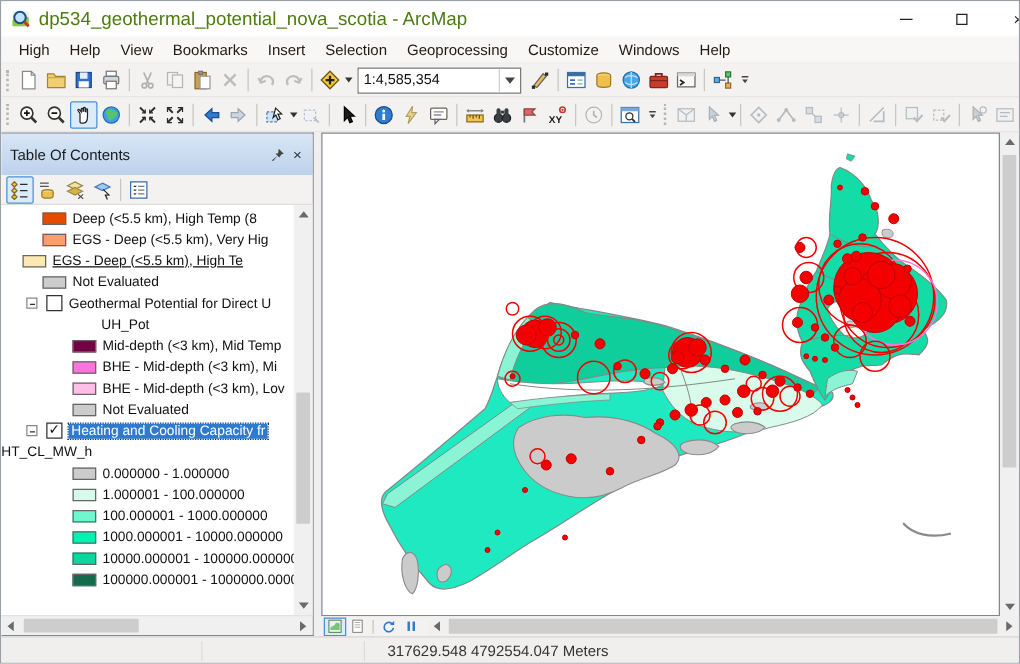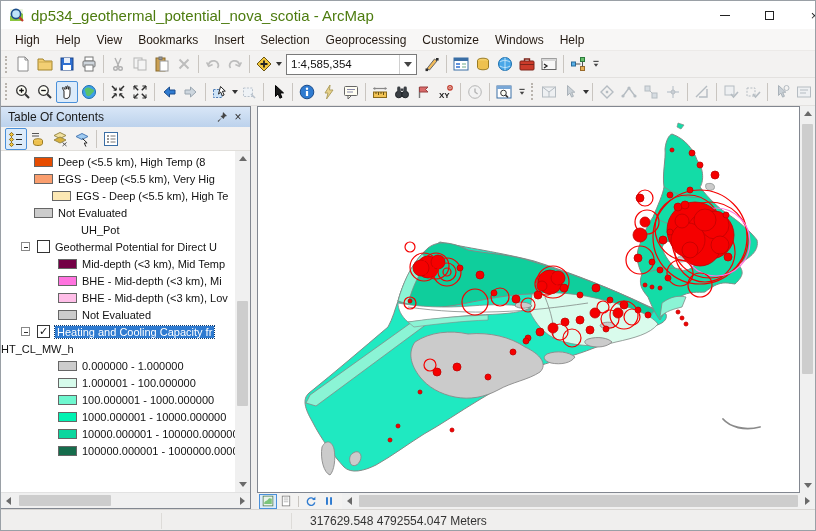--- a/index.html
+++ b/index.html
@@ -25,21 +25,21 @@
   .tbtn.small{width:14px;}
   .caret{width:0;height:0;border-left:3.5px solid transparent;border-right:3.5px solid transparent;border-top:4px solid #333;margin-left:1px;flex:none;}
   .sep{width:1px;height:18px;background:#c9c5c0;margin:0 3px;flex:none;}
   .scalebox{display:inline-flex;align-items:center;height:21px;border:1px solid #7a7a7a;background:#fff;margin:0 4px;flex:none;}
   .scalebox input{border:none;outline:none;width:112px;height:17px;font-size:11.5px;padding:0 4px;color:#111;}
   .scalebox .dd{width:17px;height:19px;display:flex;align-items:center;justify-content:center;border-left:1px solid #d0d0d0;}
   .dd b{width:0;height:0;border-left:4px solid transparent;border-right:4px solid transparent;border-top:5px solid #444;}
   
   .main{display:flex;height:403px;}
   .toc{width:250px;flex:none;border:1px solid #828790;border-left:none;display:flex;flex-direction:column;background:#fff;position:relative;}
-  .toc-head{height:20px;background:linear-gradient(#d8e6f7,#bcd2ec);display:flex;align-items:center;padding:0 4px 0 7px;flex:none;}
+  .toc-head{height:33px;background:linear-gradient(#d8e6f7,#bcd2ec);display:flex;align-items:center;padding:0 4px 0 7px;flex:none;}
   .toc-head .t{font-size:12px;color:#1a1a1a;flex:1;}
   .hbtn{width:16px;height:16px;display:flex;align-items:center;justify-content:center;color:#333;font-size:12px;}
   .toc-tools{height:24px;background:#f3f2f1;border-bottom:1px solid #e0deda;display:flex;align-items:center;padding-left:4px;flex:none;}
   .toc-list{flex:1;overflow:hidden;position:relative;background:#fff;padding-top:2px;}
   .trow{height:17px;display:flex;align-items:center;font-size:11px;color:#111;white-space:nowrap;}
   .sw{width:19px;height:10px;border:1px solid #666;flex:none;margin-right:5px;}
   .expander{width:9px;height:9px;border:1px solid #888;background:#fff;position:relative;flex:none;margin-right:7px;}
   .expander:after{content:"";position:absolute;left:1.5px;top:3.5px;width:4px;border-top:1px solid #333;}
   .cbx{width:13px;height:13px;border:1px solid #333;background:#fff;flex:none;margin-right:5px;font-size:11px;line-height:11px;text-align:center;color:#111;}
   .lbl.sel{background:#2e7ad0;color:#fff;outline:1px dotted #0b3a6e;padding:0 2px;}
@@ -518,35 +518,35 @@
         </div>
       <div class="toc-list" id="toclist">
         <div class="trow" style="padding-left: 33px;">
             <span class="sw" style="background: rgb(230, 76, 0);"></span>
             <span>Deep (&lt;5.5 km), High Temp (8</span>
           </div>
           <div class="trow" style="padding-left: 33px;">
             <span class="sw" style="background: rgb(250, 158, 110);"></span>
             <span>EGS - Deep (&lt;5.5 km), Very Hig</span>
           </div>
-          <div class="trow" style="padding-left: 51px;">
+          <div class="trow" style="padding-left: 17px; text-decoration: underline;">
             <span class="sw" style="background: rgb(252, 232, 180);"></span>
             <span>EGS - Deep (&lt;5.5 km), High Te</span>
           </div>
           <div class="trow" style="padding-left: 33px;">
             <span class="sw" style="background: rgb(204, 204, 204);"></span>
             <span>Not Evaluated</span>
-          </div>
-          <div class="trow" style="padding-left: 80px;">
-            <span>UH_Pot</span>
           </div>
           <div class="trow" style="padding-left: 20px;">
             <span class="expander"></span>
             <span class="cbx"></span>
             <span class="lbl">Geothermal Potential for Direct U</span>
+          </div>
+          <div class="trow" style="padding-left: 80px;">
+            <span>UH_Pot</span>
           </div>
           <div class="trow" style="padding-left: 57px;">
             <span class="sw" style="background: rgb(115, 0, 69);"></span>
             <span>Mid-depth (&lt;3 km), Mid Temp</span>
           </div>
           <div class="trow" style="padding-left: 57px;">
             <span class="sw" style="background: rgb(255, 115, 223);"></span>
             <span>BHE - Mid-depth (&lt;3 km), Mi</span>
           </div>
           <div class="trow" style="padding-left: 57px;">

